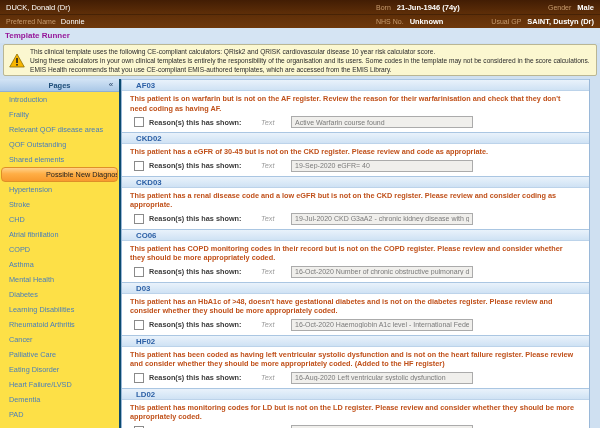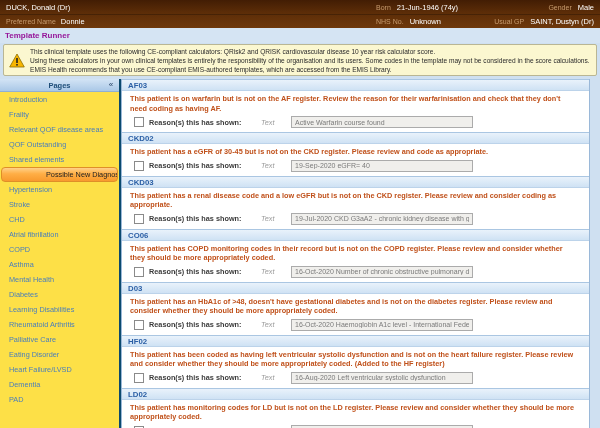--- a/index.html
+++ b/index.html
@@ -7,21 +7,21 @@
     font-family:"Liberation Sans", sans-serif; background:#cfe0f1; }
 
   
   .banner { height:28px; background:linear-gradient(180deg,#421d04 0%,#5c2d08 45%,#6e380b 100%);
     color:#fff; font-size:7.5px; }
   .banner-row { height:14px; display:flex; align-items:center; padding:0 6px; }
   .banner-row + .banner-row { border-top:1px solid rgba(0,0,0,0.25); }
   .b-left { font-weight:normal; }
   .b-right { margin-left:auto; display:flex; align-items:center; gap:6px; width:218px; }
   .b-label { color:#c79b6e; font-weight:normal; font-size:7px; }
-  .b-val { font-weight:normal; white-space:nowrap;text-align:center; }
+  .b-val { font-weight:bold; white-space:nowrap;text-align:center; }
   .b-grow { flex:1; }
 
   
   .titlebar { height:15px; display:flex; align-items:center; padding-left:5px;
     background:#d5e4f3; }
   .titlebar span { color:#96169a; font-weight:bold; font-size:8px; }
 
   
   .notice { margin:1px 3px 3px 3px; height:32px; background:#fbf7d0;
     border:1px solid #b9b694; border-radius:2px; display:flex; align-items:center; }
@@ -41,21 +41,21 @@
     font-size:8px; line-height:10px; text-align:center; color:#1f3a5f; cursor:pointer; }
   .side-list { flex:1; }
   .side-item { height:15px; line-height:15px; padding-left:9px; font-size:7.3px;
     color:#4a7ebb; white-space:nowrap; overflow:hidden; cursor:pointer; }
   .side-item.active { background:linear-gradient(180deg,#ffd189 0%,#ffae45 45%,#f89a2e 100%);
     border:1px solid #df8f28; border-radius:4px; color:#222; margin:0 1px; line-height:13px;padding-left:44px; }
 
   .main { flex:1; background:#fff; border-left:1px solid #9ab8d8; border-right:1px solid #9ab8d8;
     margin-right:10px; overflow:hidden; }
 
-  .section-header { height:12px; line-height:11px; padding-left:6px;
+  .section-header { height:12px; line-height:11px; padding-left:14px;
     background:linear-gradient(180deg,#e9f2fb,#cfe2f4);
     border-top:1px solid #aac6e2; border-bottom:1px solid #bcd3ea;
     color:#2b5fa5; font-weight:bold; font-size:7.8px; }
   .section-desc { padding:3px 10px 1px 8px; color:#c0511b; font-weight:bold;
     font-size:7.3px; line-height:9.5px; }
   .cb-row { display:flex; align-items:center; padding:2px 0 4px 12px; }
   .checkbox { width:10px; height:10px; min-width:10px; background:#fff;
     border:1px solid #8a8a8a; cursor:pointer; }
   .cb-label { margin-left:5px; width:112px; font-size:7.3px; font-weight:bold; color:#3c3c3c; }
   .text-label { width:24px; font-size:7.3px; font-style:italic; color:#9b9b9b; text-align:left; }
@@ -126,20 +126,21 @@
         <div class="side-item">Hypertension</div>
         <div class="side-item">Stroke</div>
         <div class="side-item">CHD</div>
         <div class="side-item">Atrial fibrillation</div>
         <div class="side-item">COPD</div>
         <div class="side-item">Asthma</div>
         <div class="side-item">Mental Health</div>
         <div class="side-item">Diabetes</div>
         <div class="side-item">Learning Disabilities</div>
         <div class="side-item">Rheumatoid Arthritis</div>
+        <div class="side-item">Cancer</div>
         <div class="side-item">Palliative Care</div>
         <div class="side-item">Eating Disorder</div>
         <div class="side-item">Heart Failure/LVSD</div>
         <div class="side-item">Dementia</div>
         <div class="side-item">PAD</div>
       </div>
   </div>
 
   <div class="main">
       <div class="section">

